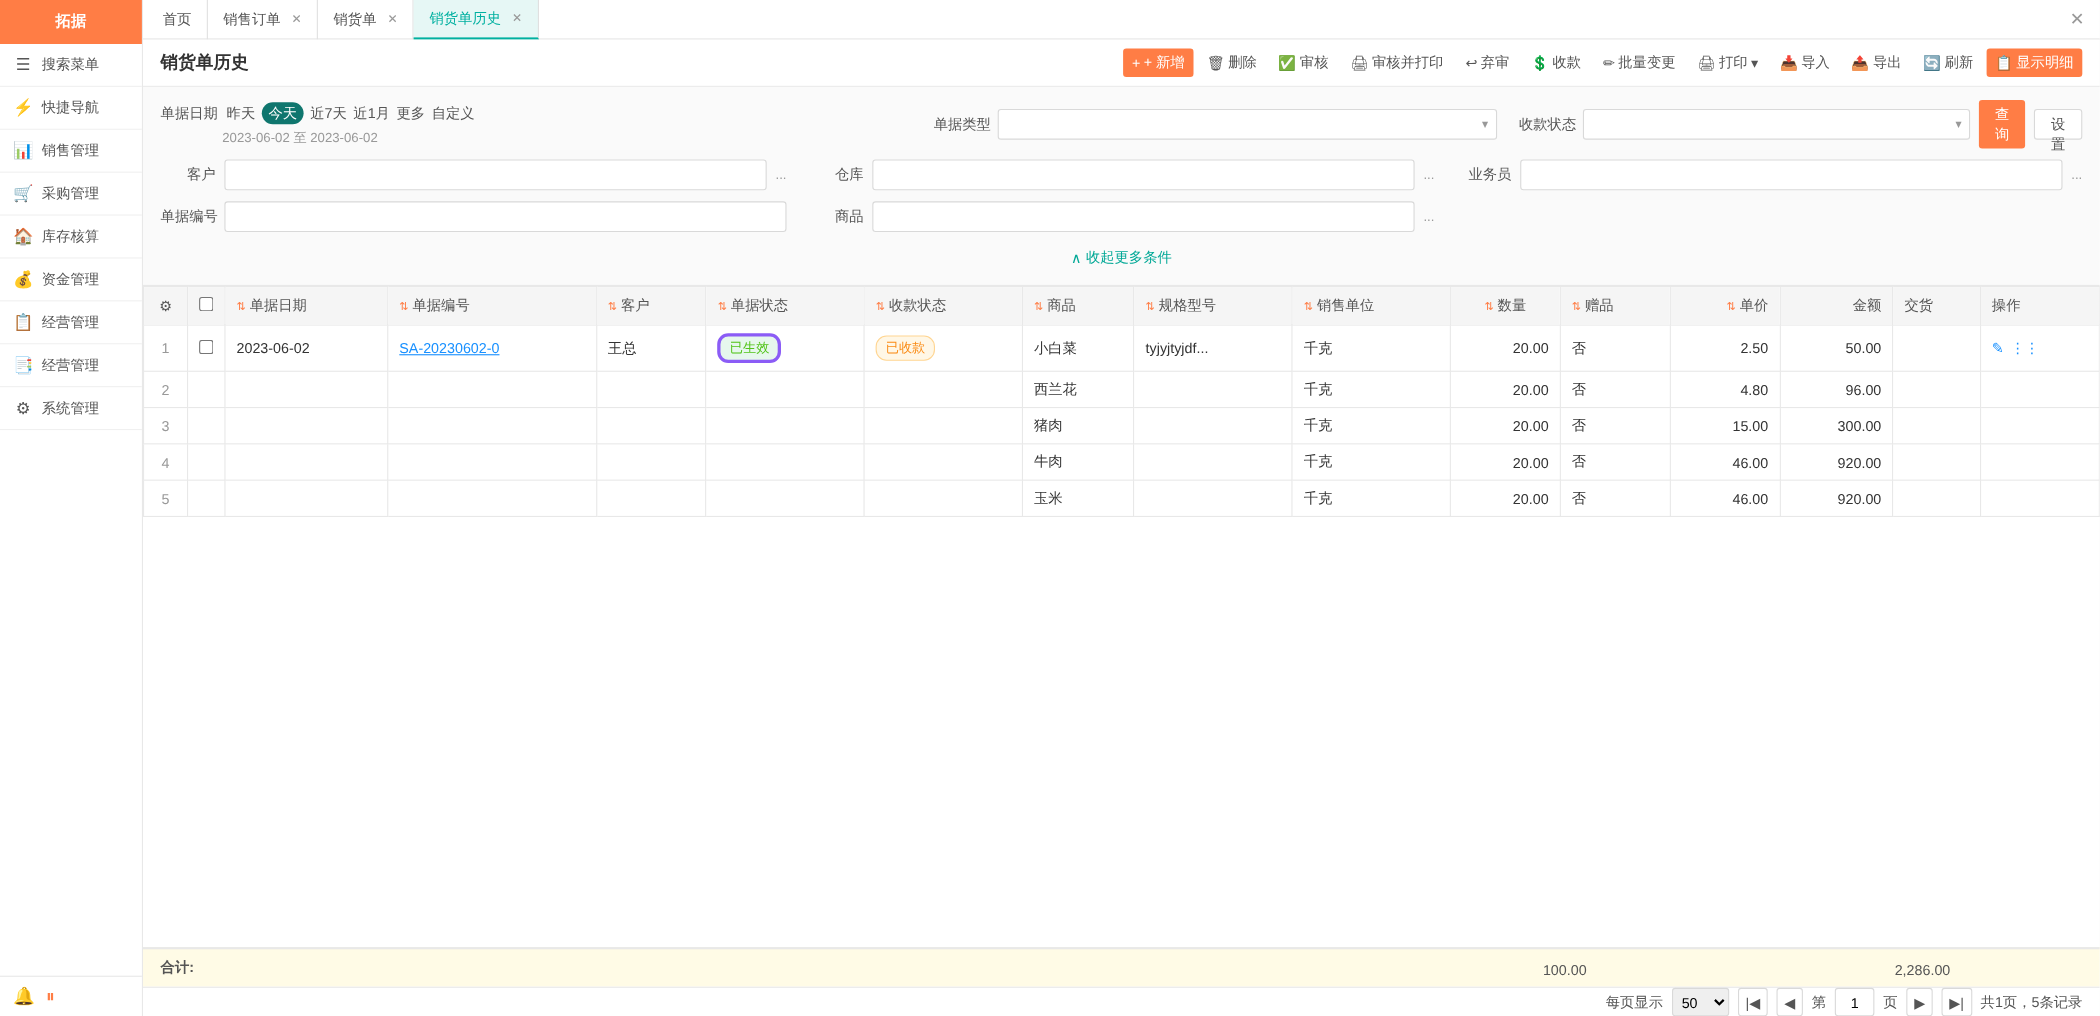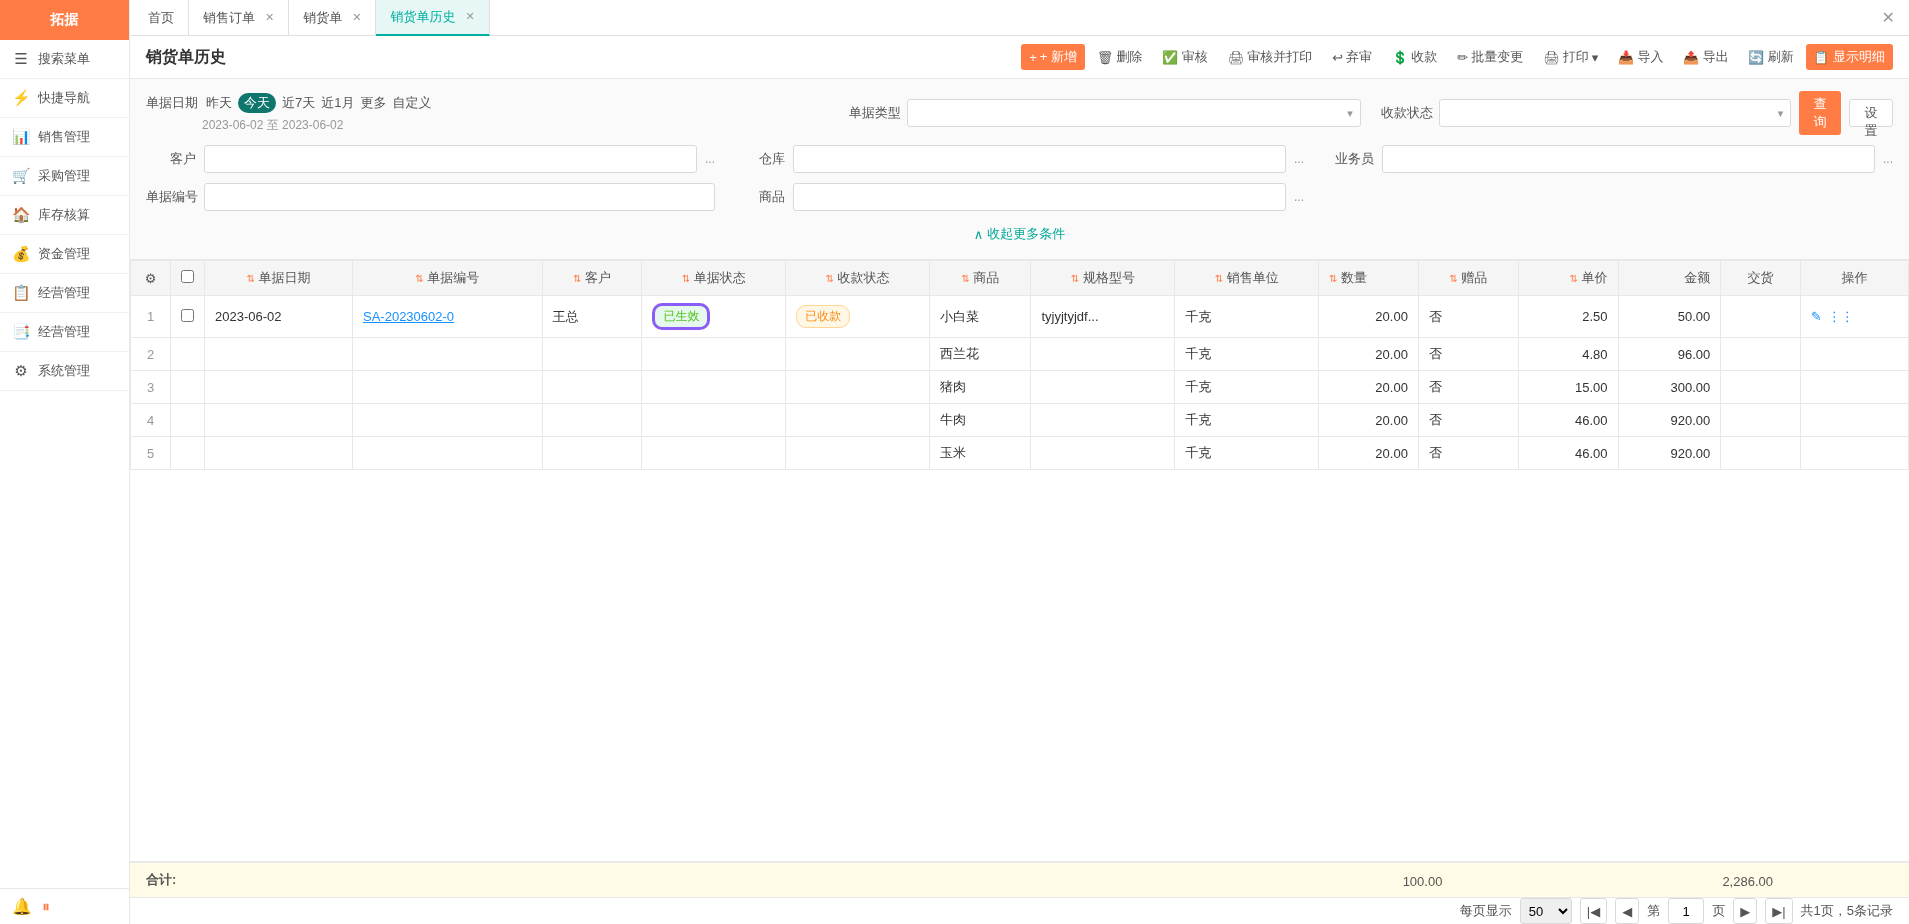--- a/index.html
+++ b/index.html
@@ -237,21 +237,21 @@
       font-size: 13px;
     }
     thead tr {
       background: #f5f5f5;
       position: sticky;
       top: 0;
       z-index: 2;
     }
     th {
       padding: 8px 10px;
-      text-align: center;
+      text-align: left;
       border: 1px solid #e8e8e8;
       font-weight: 500;
       color: #555;
       white-space: nowrap;
       user-select: none;
     }
     th.center { text-align: center; }
     td {
       padding: 7px 10px;
       border: 1px solid #e8e8e8;
@@ -566,21 +566,21 @@
               <span>商品</span>
             </th>
             <th>
               <span class="sort-icon">⇅</span>
               <span>规格型号</span>
             </th>
             <th>
               <span class="sort-icon">⇅</span>
               <span>销售单位</span>
             </th>
-            <th style="text-align:left;">
+            <th style="text-align:center;">
               <span class="sort-icon">⇅</span>
               <span>数量</span>
             </th>
             <th>
               <span class="sort-icon">⇅</span>
               <span>赠品</span>
             </th>
             <th style="text-align:right;">
               <span class="sort-icon">⇅</span>
               <span>单价</span>

